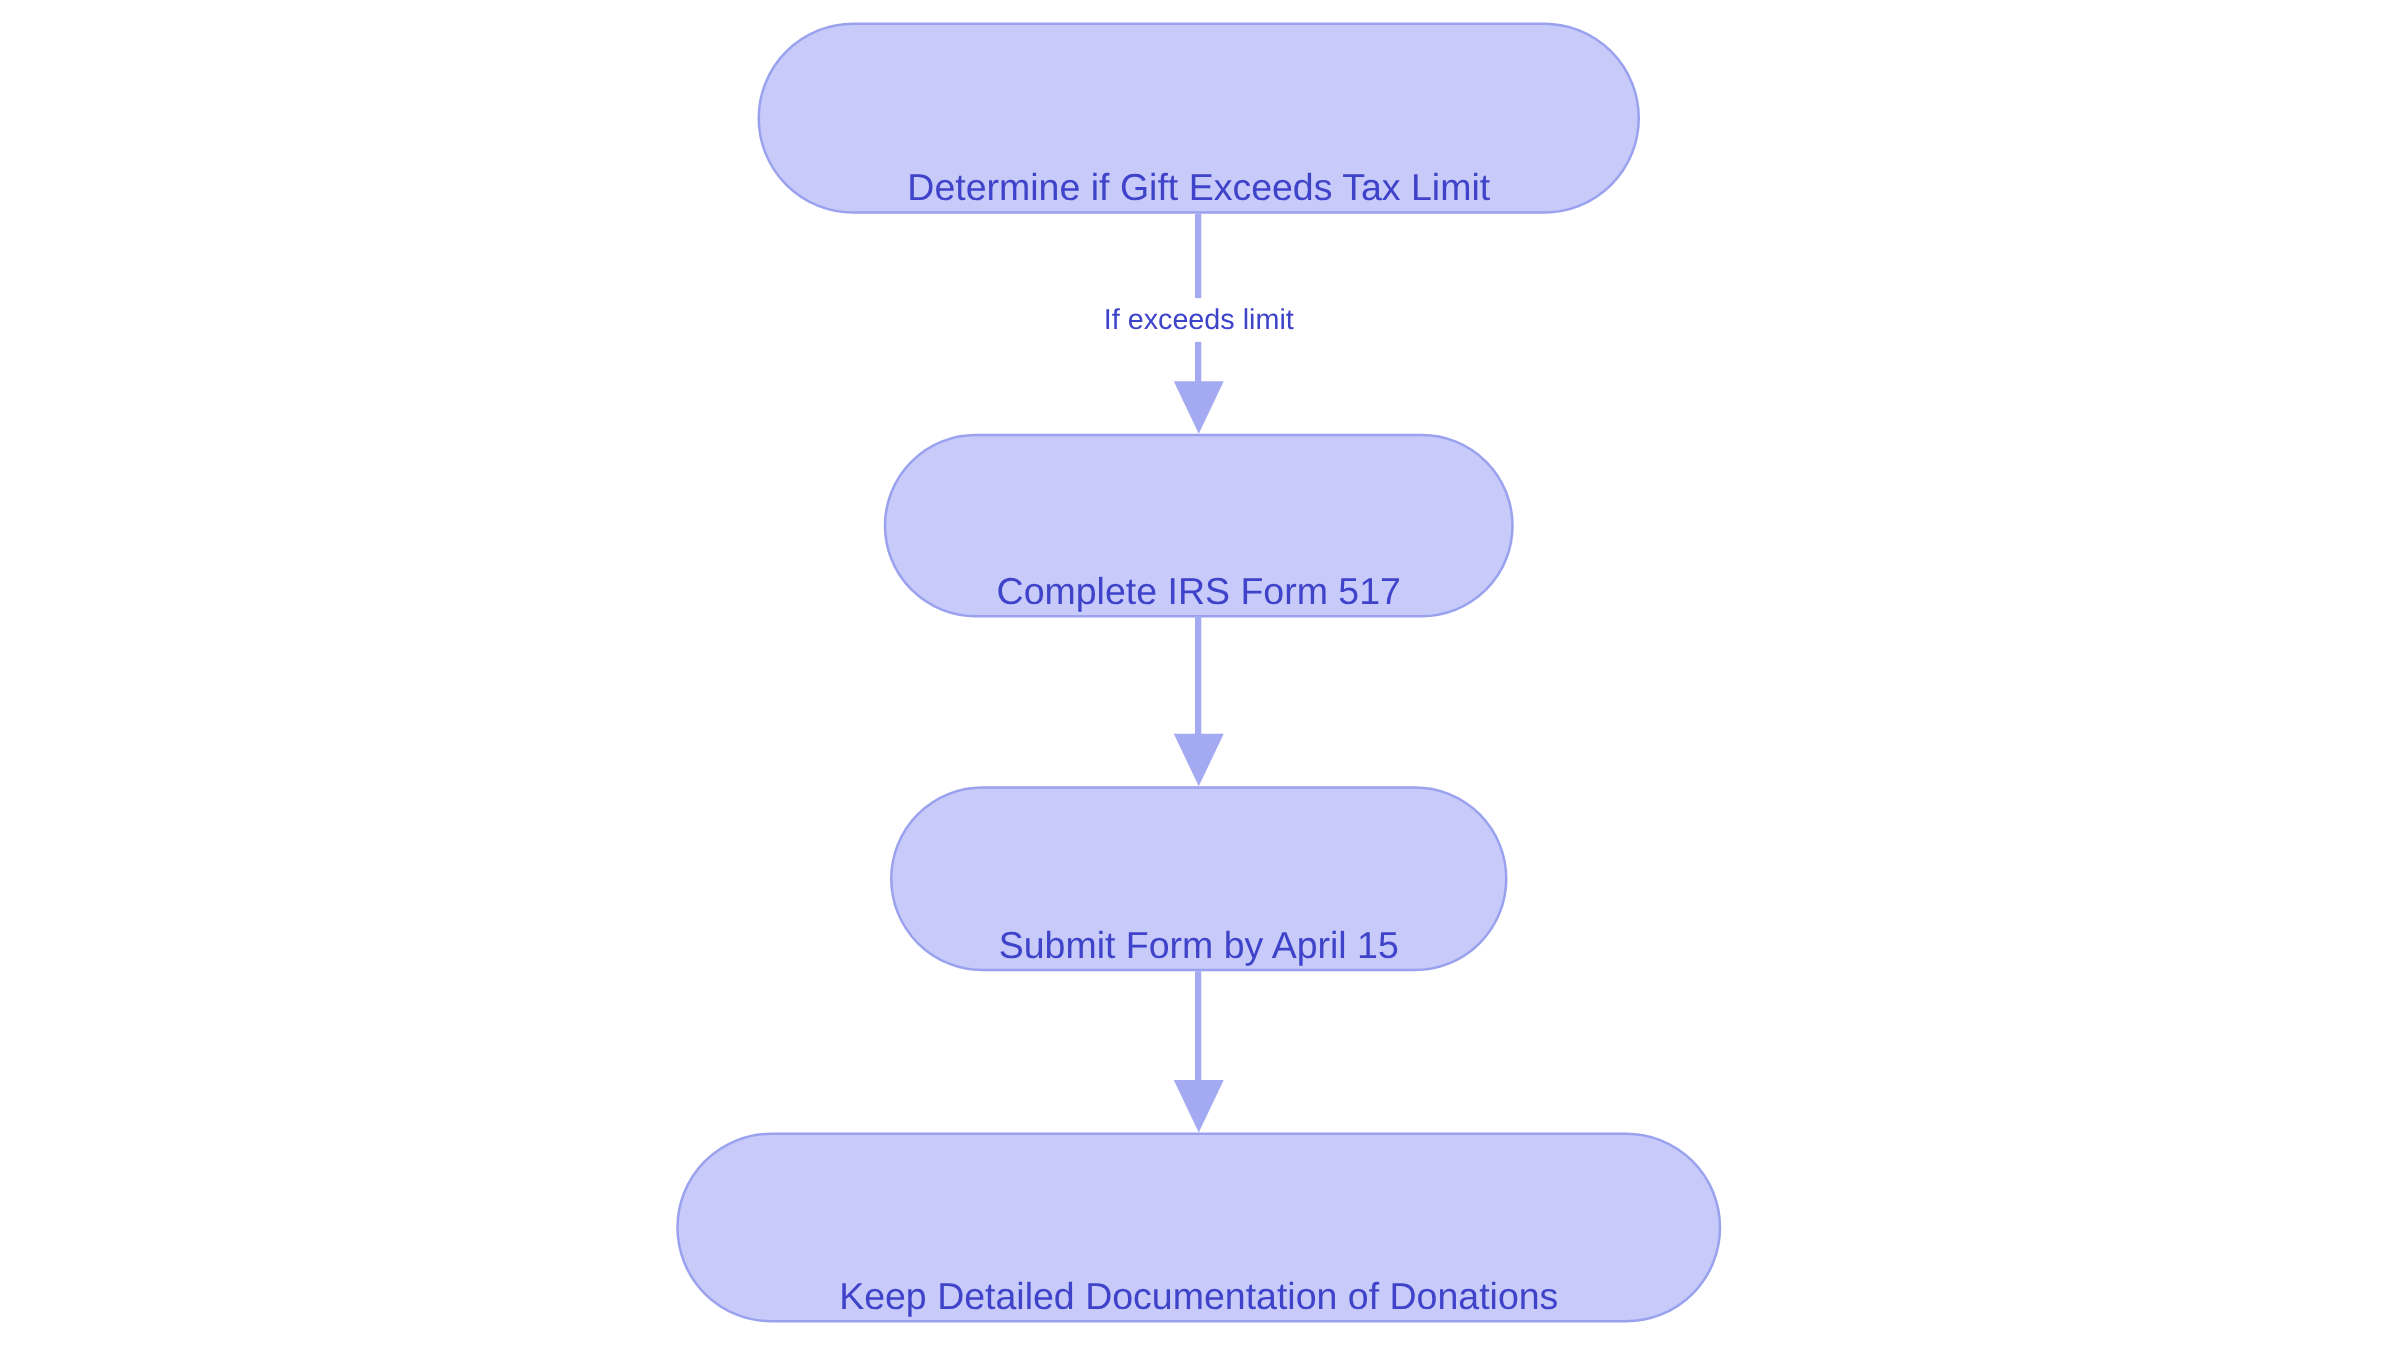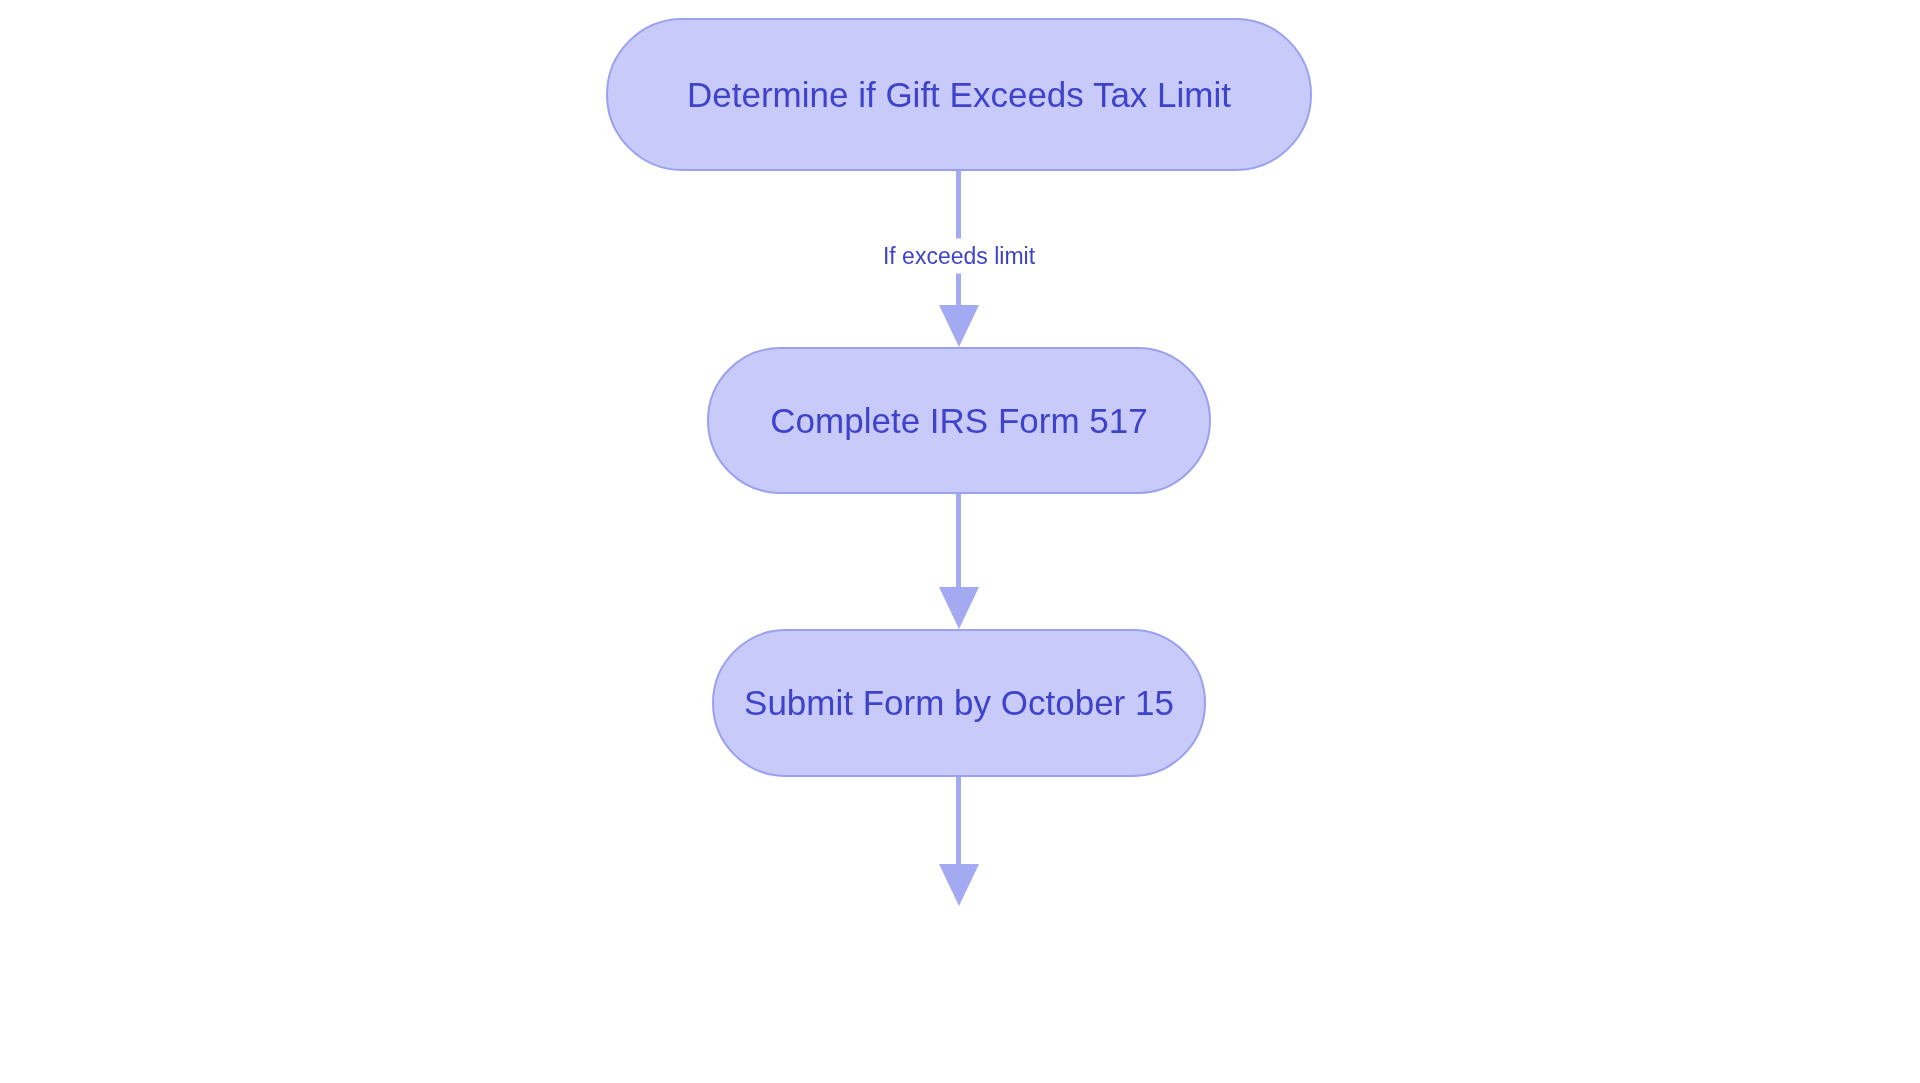--- a/index.html
+++ b/index.html
@@ -15,24 +15,24 @@
     font-family: "Liberation Sans", sans-serif;
     overflow: hidden;
   }
   .node {
     position: absolute;
     box-sizing: border-box;
     background: var(--node-fill, #c8cafa);
     border: 2.5px solid var(--node-border, #9aa1ee);
     border-radius: 78px;
     display: flex;
-    align-items: center;
+    align-items: flex-end;
     justify-content: center;
     color: var(--node-text, #3e43c9);
-    font-size: 35px;
+    font-size: 30px;
     text-align: center;
     line-height: 1.2;
   }
   .n1 { left: 606px; top: 18px;  width: 706px; height: 153px; }
   .n2 { left: 707px; top: 347px; width: 504px; height: 147px; }
   .n3 { left: 712px; top: 629px; width: 494px; height: 148px; }
   .n4 { left: 541px; top: 906px; width: 836px; height: 152px; }
 
   .edge-line {
     position: absolute;
@@ -83,20 +83,23 @@
   <span class="edge-label">If exceeds limit</span>
 
   <div class="node n2">
     <span class="node-label">Complete IRS Form 517</span>
   </div>
 
   <div class="edge-line el2"></div>
   <div class="arrowhead ah2"></div>
 
   <div class="node n3">
-    <span class="node-label">Submit Form by October 15</span>
+    <span class="node-label">Submit Form by April 15</span>
   </div>
 
   <div class="edge-line el3"></div>
   <div class="arrowhead ah3"></div>
 
+  <div class="node n4">
+    <span class="node-label">Keep Detailed Documentation of Donations</span>
+  </div>
 
 </div>
 
 </body></html>

